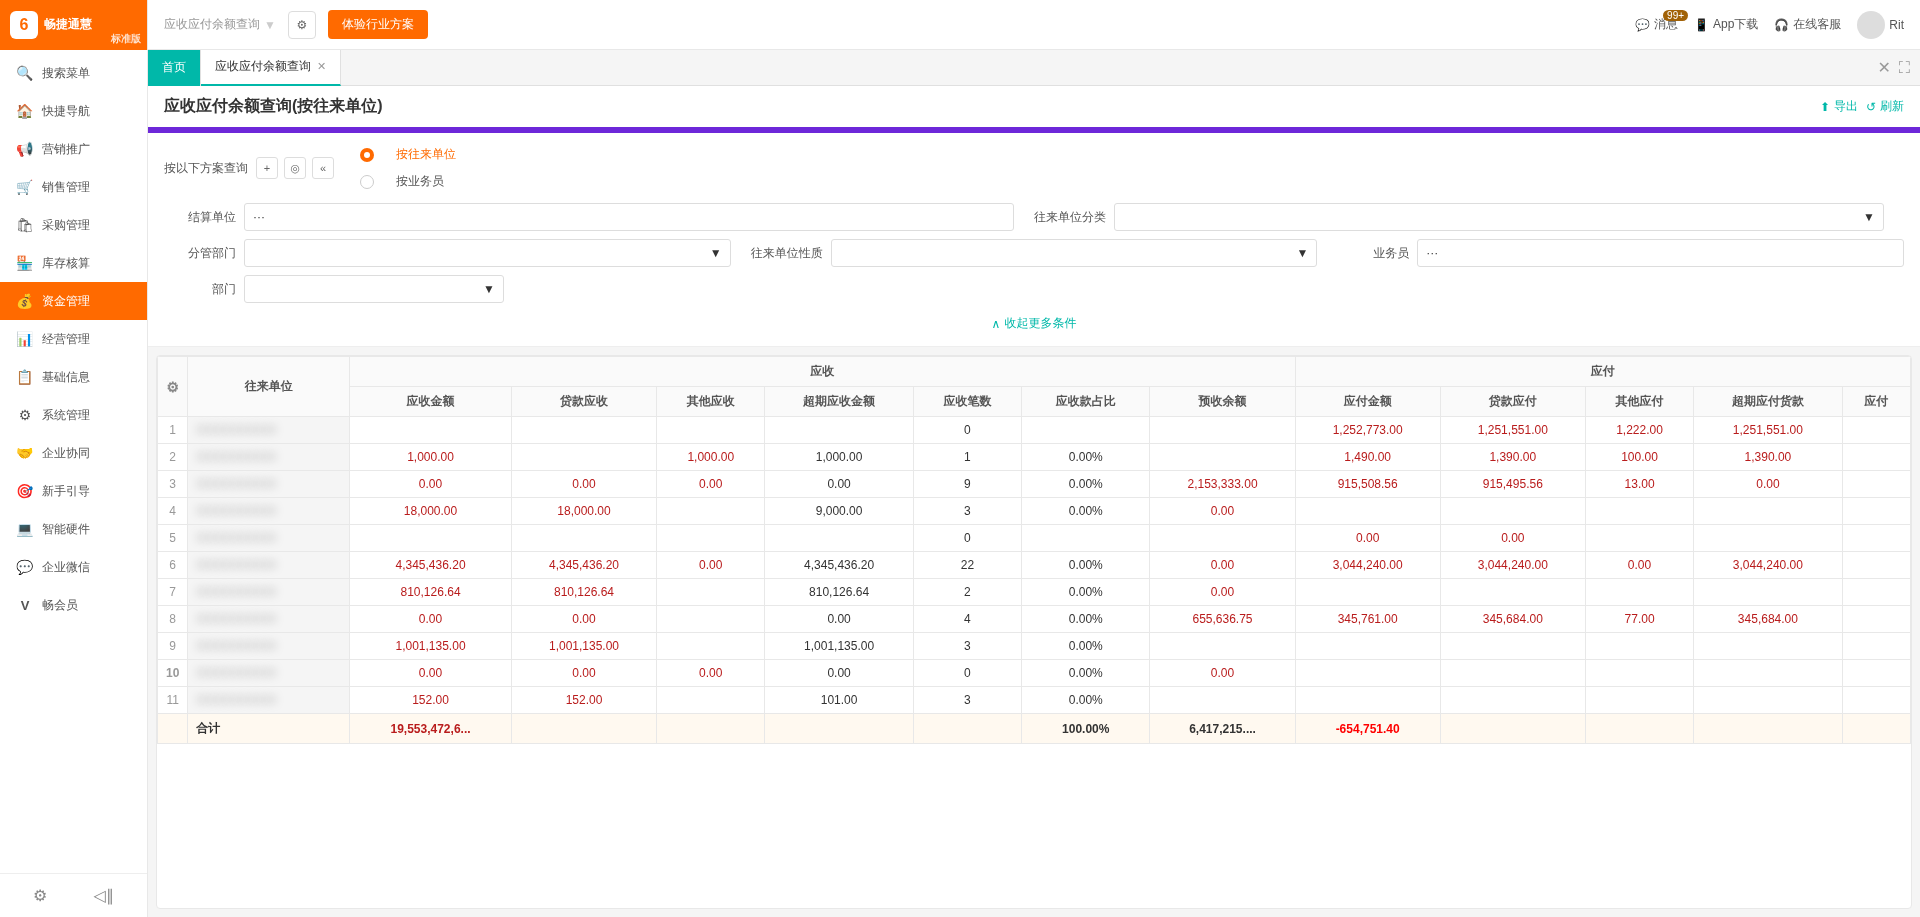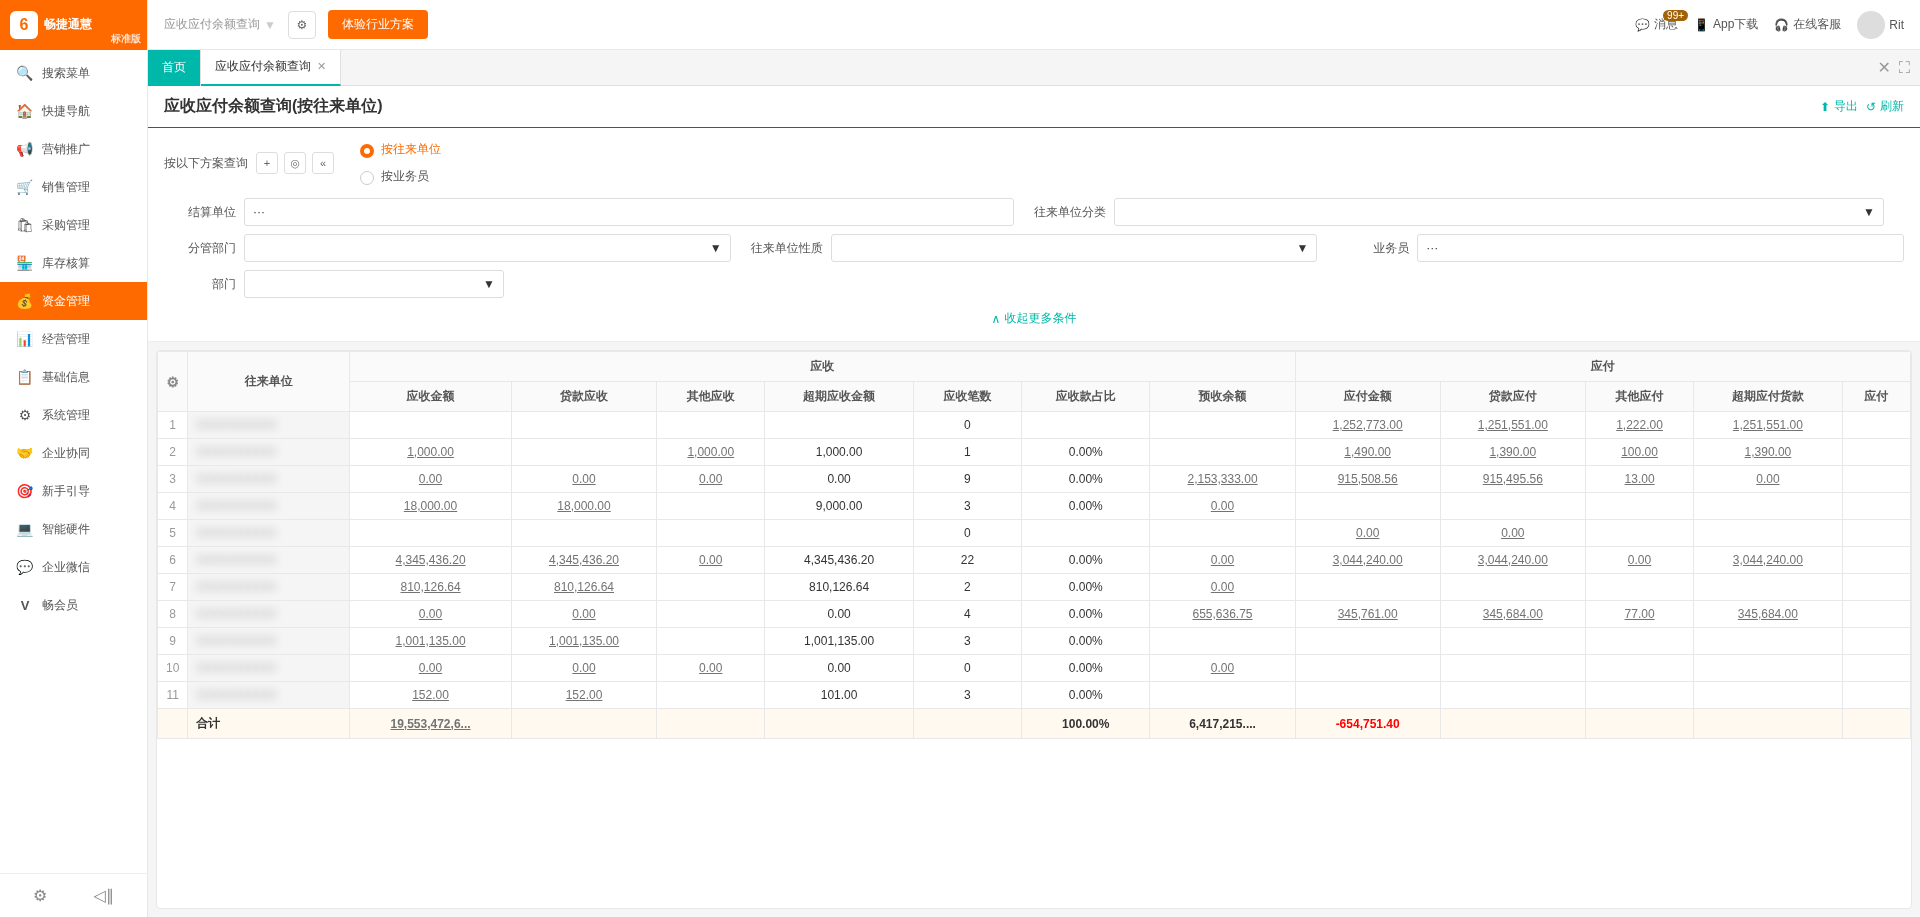--- a/index.html
+++ b/index.html
@@ -37,34 +37,34 @@
     
     .tabbar { height: 36px; background: #f5f5f5; border-bottom: 1px solid #e0e0e0; display: flex; align-items: center; flex-shrink: 0; }
     .tab-item { height: 36px; display: flex; align-items: center; padding: 16px 14px; cursor: pointer; font-size: 12px; color: #666; border-right: 1px solid #e0e0e0; }
     .tab-item.active { background: #fff; color: #333; border-bottom: 2px solid #00b8a9; }
     .tab-item .tab-close { margin-left: 6px; color: #999; font-size: 11px; cursor: pointer; }
     .tab-home { background: #00b8a9; color: #fff; }
     .tab-actions { margin-left: auto; display: flex; align-items: center; gap: 8px; padding-right: 10px; font-size: 16px; color: #999; cursor: pointer; }
 
     
     .page-content { flex: 1; overflow: hidden; display: flex; flex-direction: column; background: #f5f5f5; }
-    .page-header { background: #fff; padding: 10px 16px; display: flex; align-items: center; justify-content: space-between; border-bottom: 1px solid #6d28d9; flex-shrink: 0; }
+    .page-header { background: #fff; padding: 10px 16px; display: flex; align-items: center; justify-content: space-between; border-bottom: 6px solid #6d28d9; flex-shrink: 0; }
     .page-title { font-size: 16px; font-weight: bold; color: #333; }
     .page-header-actions { display: flex; gap: 8px; }
     .btn-export { display: flex; align-items: center; gap: 4px; color: #00b8a9; cursor: pointer; font-size: 12px; }
     .btn-refresh { display: flex; align-items: center; gap: 4px; color: #00b8a9; cursor: pointer; font-size: 12px; }
 
     
     .filter-area { background: #fff; padding: 10px 16px; border-bottom: 1px solid #eee; flex-shrink: 0; }
     .filter-scheme { display: flex; align-items: center; gap: 8px; margin-bottom: 10px; }
     .filter-scheme-label { color: #555; font-size: 12px; }
     .filter-scheme-icons { display: flex; gap: 6px; }
     .scheme-icon-btn { width: 22px; height: 22px; border: 1px solid #ddd; border-radius: 3px; display: flex; align-items: center; justify-content: center; cursor: pointer; color: #666; font-size: 11px; }
     .filter-scheme-options { display: flex; flex-direction: column; gap: 4px; margin-left: 10px; }
-    .scheme-option { display: flex; align-items: flex-end; gap: 7px; padding: 3px 8px; cursor: pointer; font-size: 12px; color: #555; }
+    .scheme-option { display: flex; align-items: center; gap: 22px; padding: 3px 8px; cursor: pointer; font-size: 12px; color: #555; }
     .scheme-option.active { color: #ff6a00; }
     .scheme-option-dot { width: 14px; height: 14px; border-radius: 50%; background: #ff6a00; display: flex; align-items: center; justify-content: center; }
     .scheme-option-dot-inner { width: 6px; height: 6px; border-radius: 50%; background: #fff; }
     .scheme-option-circle { width: 14px; height: 14px; border-radius: 50%; border: 1px solid #ccc; }
 
     .filter-row { display: flex; align-items: center; gap: 0; margin-bottom: 8px; }
     .filter-field { display: flex; align-items: center; flex: 1; min-width: 0; }
     .filter-label { width: 80px; text-align: right; color: #555; font-size: 12px; padding-right: 8px; flex-shrink: 0; }
     .filter-input { flex: 1; height: 28px; border: 1px solid #ddd; border-radius: 3px; padding: 0 8px; font-size: 12px; color: #333; display: flex; align-items: center; justify-content: space-between; cursor: pointer; background: #fff; }
     .filter-divider { width: 20px; flex-shrink: 0; }
@@ -76,21 +76,21 @@
     .btn-settings { background: #fff; color: #555; border: 1px solid #ddd; border-radius: 3px; padding: 4px 16px; font-size: 12px; cursor: pointer; }
 
     
     .table-wrapper { flex: 1; overflow: auto; background: #fff; margin: 8px; border-radius: 4px; border: 1px solid #e8e8e8; }
     .data-table { width: 100%; border-collapse: collapse; font-size: 12px; }
     .data-table th, .data-table td { border: 1px solid #e8e8e8; padding: 6px 8px; white-space: nowrap; text-align: center; }
     .data-table th { background: #fafafa; color: #555; font-weight: bold; }
     .data-table td { color: #333; }
     .data-table .group-header { background: #fafafa; }
     .data-table .th-settings { width: 30px; background: #fafafa; }
-    .data-table .underline { text-decoration: underline; color: #737373; cursor: pointer; }
+    .data-table .underline { color: #b91c1c; cursor: pointer; }
     .data-table .td-left { text-align: left; }
     .data-table .total-row td { background: #fff9f0; font-weight: bold; }
     .data-table .blurred { color: transparent; text-shadow: 0 0 8px #aaa; user-select: none; background: #f5f5f5; }
 
     .settings-gear { font-size: 14px; color: #888; }
   </style>
 </head>
 <body>
 
 <div class="sidebar">
@@ -481,21 +481,21 @@
               <td>3</td>
               <td>0.00%</td>
               <td></td>
               <td></td>
               <td></td>
               <td></td>
               <td></td>
               <td></td>
             </tr>
             <tr>
-              <td style="color: rgb(153, 153, 153);">10</td>
+              <td style="color: rgb(153, 153, 153); font-weight: bold;">10</td>
               <td class="td-left blurred">XXXXXXXXXX</td>
               <td class="underline">0.00</td>
               <td class="underline">0.00</td>
               <td class="underline">0.00</td>
               <td>0.00</td>
               <td>0</td>
               <td>0.00%</td>
               <td class="underline">0.00</td>
               <td></td>
               <td></td>

